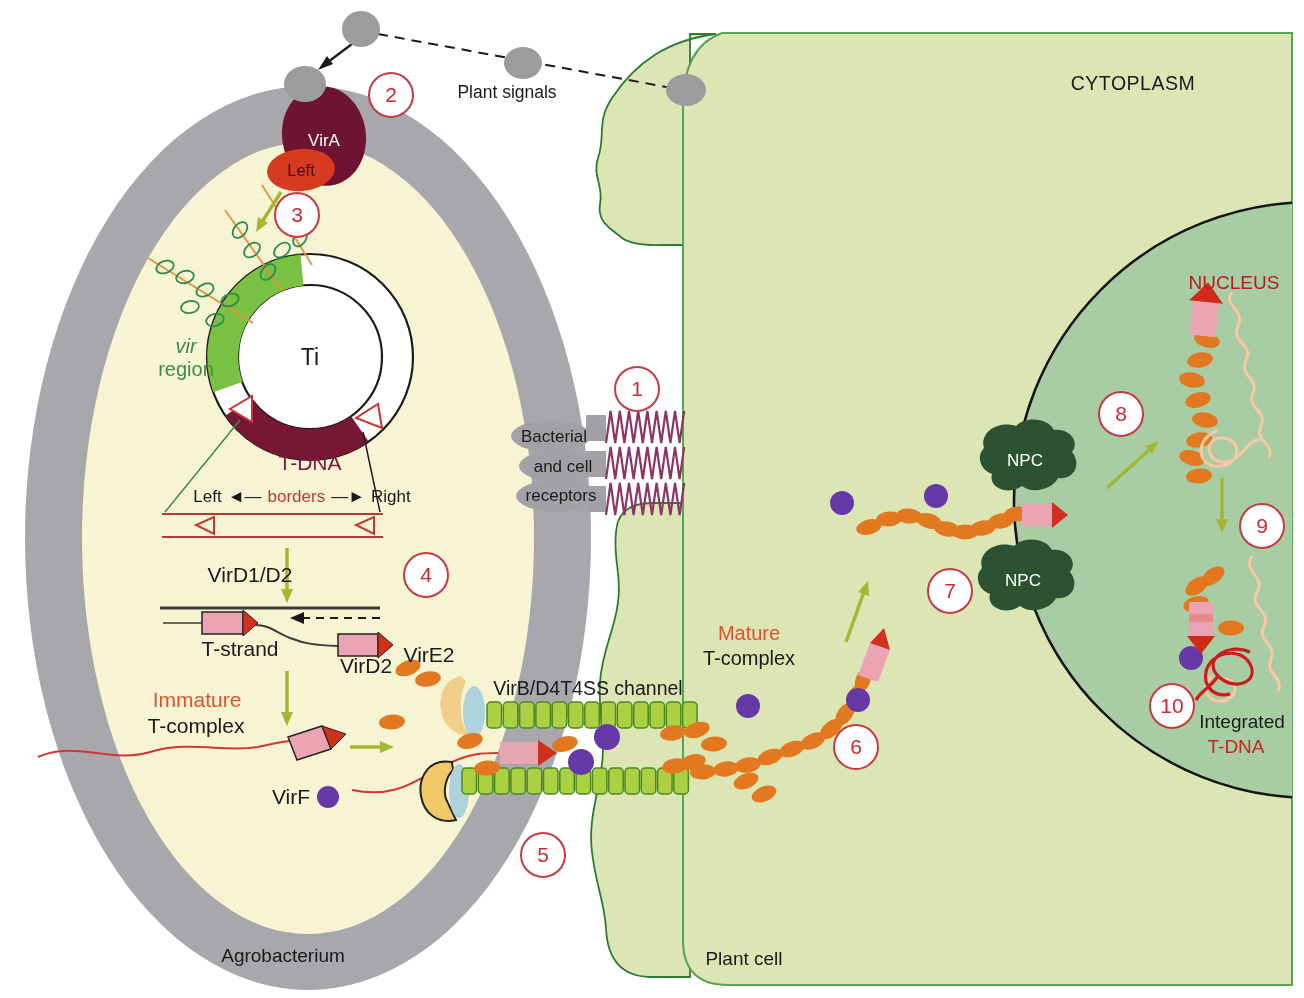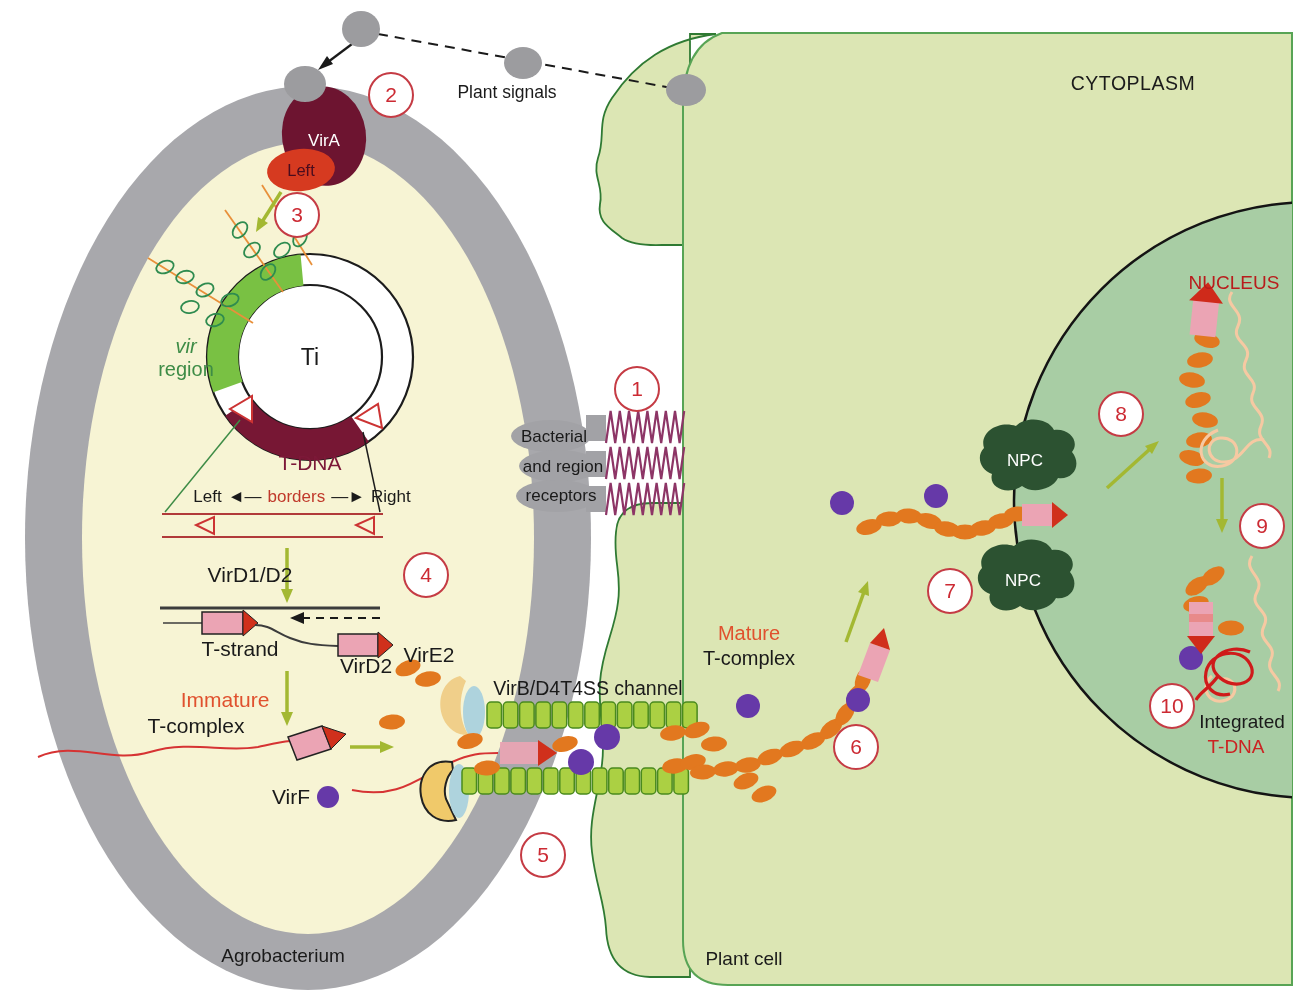--- a/index.html
+++ b/index.html
@@ -283,26 +283,26 @@
   <span>Left</span>
   <span>◄—</span>
   <span class="red">borders</span>
   <span>—►</span>
   <span>Right</span>
 </div>
 <div class="lbl" style="left:250px;top:575px;font-size:21px;">VirD1/D2</div>
 <div class="lbl" style="left:240px;top:649px;font-size:21px;">T-strand</div>
 <div class="lbl" style="left:366px;top:666px;font-size:21px;">VirD2</div>
 <div class="lbl" style="left:429px;top:655px;font-size:21px;">VirE2</div>
-<div class="lbl" style="left:197px;top:700px;font-size:21px;color:#e0512e;margin-left:28px;">Immature</div>
+<div class="lbl" style="left:197px;top:700px;font-size:21px;color:#e0512e;">Immature</div>
 <div class="lbl" style="left:196px;top:726px;font-size:21px;">T-complex</div>
 <div class="lbl" style="left:291px;top:797px;font-size:21px;">VirF</div>
 <div class="lbl" style="left:588px;top:688px;font-size:19.5px;">VirB/D4T4SS channel</div>
 <div class="lbl" style="left:554px;top:437px;font-size:17px;">Bacterial</div>
-<div class="lbl" style="left:563px;top:467px;font-size:17px;">and region</div>
+<div class="lbl" style="left:563px;top:467px;font-size:17px;">and cell</div>
 <div class="lbl" style="left:561px;top:496px;font-size:17px;">receptors</div>
 <div class="lbl" style="left:749px;top:633px;font-size:20px;color:#e0512e;">Mature</div>
 <div class="lbl" style="left:749px;top:658px;font-size:20px;">T-complex</div>
 <div class="lbl" style="left:1133px;top:83px;font-size:19.5px;letter-spacing:0.5px;">CYTOPLASM</div>
 <div class="lbl" style="left:1234px;top:283px;font-size:19px;color:#b91c1c;">NUCLEUS</div>
 <div class="lbl" style="left:1025px;top:461px;font-size:17px;color:#ffffff;">NPC</div>
 <div class="lbl" style="left:1023px;top:581px;font-size:17px;color:#ffffff;">NPC</div>
 <div class="lbl" style="left:1242px;top:722px;font-size:19px;">Integrated</div>
 <div class="lbl" style="left:1236px;top:747px;font-size:19px;color:#cc2222;">T-DNA</div>
 <div class="lbl" style="left:283px;top:956px;font-size:19px;">Agrobacterium</div>

